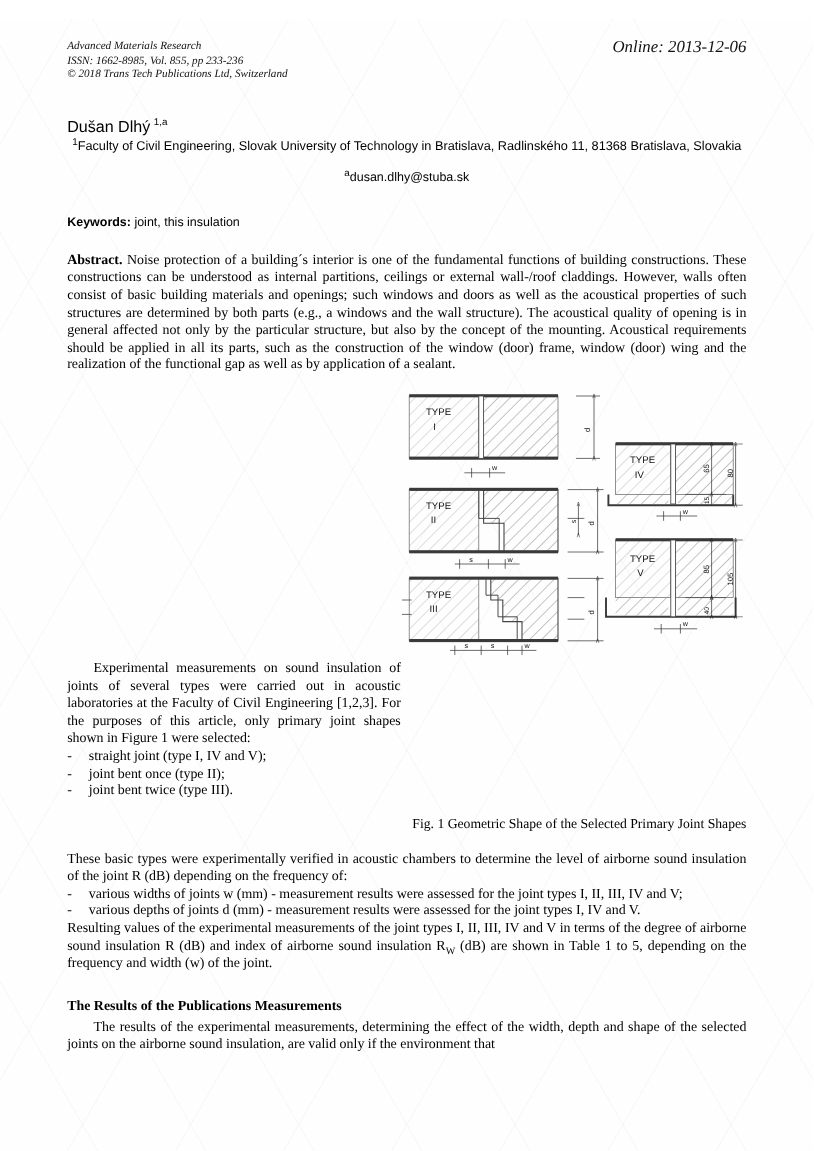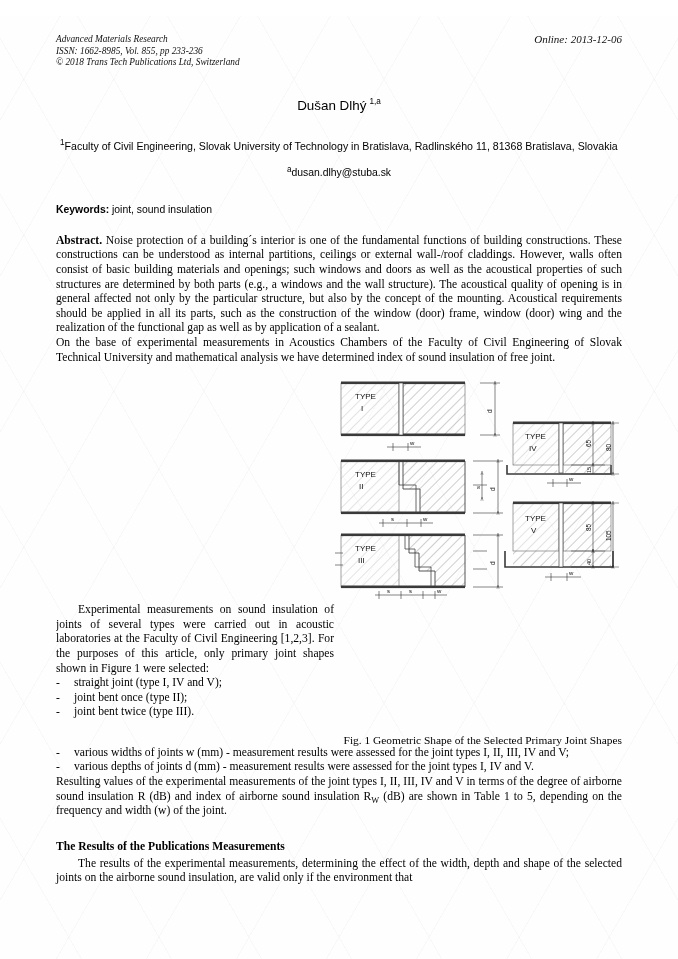--- a/index.html
+++ b/index.html
@@ -51,51 +51,50 @@
     line-height: 11.6px;
     color: #111;
   }
   .jheader .left-block { width: 430px; }
   .jheader .jline { white-space: nowrap; }
   .jheader .online {
     position: absolute;
     right: 0;
     top: 0;
     font-style: italic;
-    font-size: 11px;
+    font-size: 14px;
   }
 
   
   .title {
     font-family: "Liberation Sans", sans-serif;
     font-weight: bold;
     font-size: 14.6px;
     text-align: center;
     margin-top: 25px;
     letter-spacing: 0.1px;
   }
 
   
   .author {
     font-family: "Liberation Sans", sans-serif;
     font-size: 13.4px;
-    text-align: center;
     margin-top: 29px;
   }
   .author sup, .affil sup, .email sup {
     font-size: 8.2px;
     vertical-align: super;
     line-height: 0;
   }
   .author sup { margin-left: 3px; }
   .affil {
     font-family: "Liberation Sans", sans-serif;
     font-size: 10.6px;
-    text-align: left;
-    margin-top: 26px;
+    text-align: center;
+    margin-top: 2px;
     line-height: 15px;
     padding: 0 4px;
   }
   .email {
     font-family: "Liberation Sans", sans-serif;
     font-size: 10.4px;
     text-align: center;
     margin-top: 13px;
   }
 
@@ -209,28 +208,25 @@
     <div class="affil">
       <sup>1</sup><span>Faculty of Civil Engineering, Slovak University of Technology in Bratislava, Radlinského 11, 81368 Bratislava, Slovakia</span>
     </div>
 
     <div class="email">
       <sup>a</sup><span>dusan.dlhy@stuba.sk</span>
     </div>
 
     <div class="keywords">
       <span class="kw-label">Keywords:</span>
-      <span>joint, sound insulation</span>
+      <span>joint, this insulation</span>
     </div>
 
     <div class="abstract">
       <span class="ab-label">Abstract.</span><span> Noise protection of a building´s interior is one of the fundamental functions of building constructions. These constructions can be understood as internal partitions, ceilings or external wall-/roof claddings. However, walls often consist of basic building materials and openings; such windows and doors as well as the acoustical properties of such structures are determined by both parts (e.g., a windows and the wall structure). The acoustical quality of opening is in general affected not only by the particular structure, but also by the concept of the mounting. Acoustical requirements should be applied in all its parts, such as the construction of the window (door) frame, window (door) wing and the realization of the functional gap as well as by application of a sealant.</span>
-    </div>
-    <div class="abstract" style="margin-top:0;">
-      <span>On the base of experimental measurements in Acoustics Chambers of the Faculty of Civil Engineering of Slovak Technical University and mathematical analysis we have determined index of sound insulation of free joint.</span>
     </div>
 
     <div class="introwrap">
 
       <div class="fig-col">
         <div class="figure-box">
           <svg width="287" height="224" viewBox="0 0 287 224">
             <defs>
               <pattern id="hatch" width="7" height="7" patternTransform="rotate(45)" patternUnits="userSpaceOnUse">
                 <line x1="0" y1="0" x2="0" y2="7" stroke="#8c8c8c" stroke-width="0.85"></line>
@@ -396,20 +392,21 @@
           <li><span class="dash">-</span><span>straight joint (type I, IV and V);</span></li>
           <li><span class="dash">-</span><span>joint bent once  (type II);</span></li>
           <li><span class="dash">-</span><span>joint bent twice (type III).</span></li>
         </ul>
       </div>
 
       <div class="clearer"></div>
       <div class="fig-caption">Fig. 1 Geometric Shape of the Selected Primary Joint Shapes</div>
     </div>
 
+    <div class="para post-fig">These basic types were experimentally verified in acoustic chambers to determine the level of airborne sound insulation of the joint R (dB) depending on the frequency of:</div>
 
     <ul class="bullets">
       <li><span class="dash">-</span><span>various widths of joints w (mm) - measurement results were assessed for the joint types I, II, III, IV and V;</span></li>
       <li><span class="dash">-</span><span>various depths of joints d (mm) - measurement results were assessed for the joint types I, IV and V.</span></li>
     </ul>
 
     <div class="para tight">
       <span>Resulting values of the experimental measurements of the joint types I, II, III, IV and V in terms of the degree of airborne sound insulation R (dB) and index of airborne sound insulation R</span><span class="sub">W</span><span> (dB) are shown in Table 1 to 5, depending on the frequency and width (w) of the joint.</span>
     </div>
 

